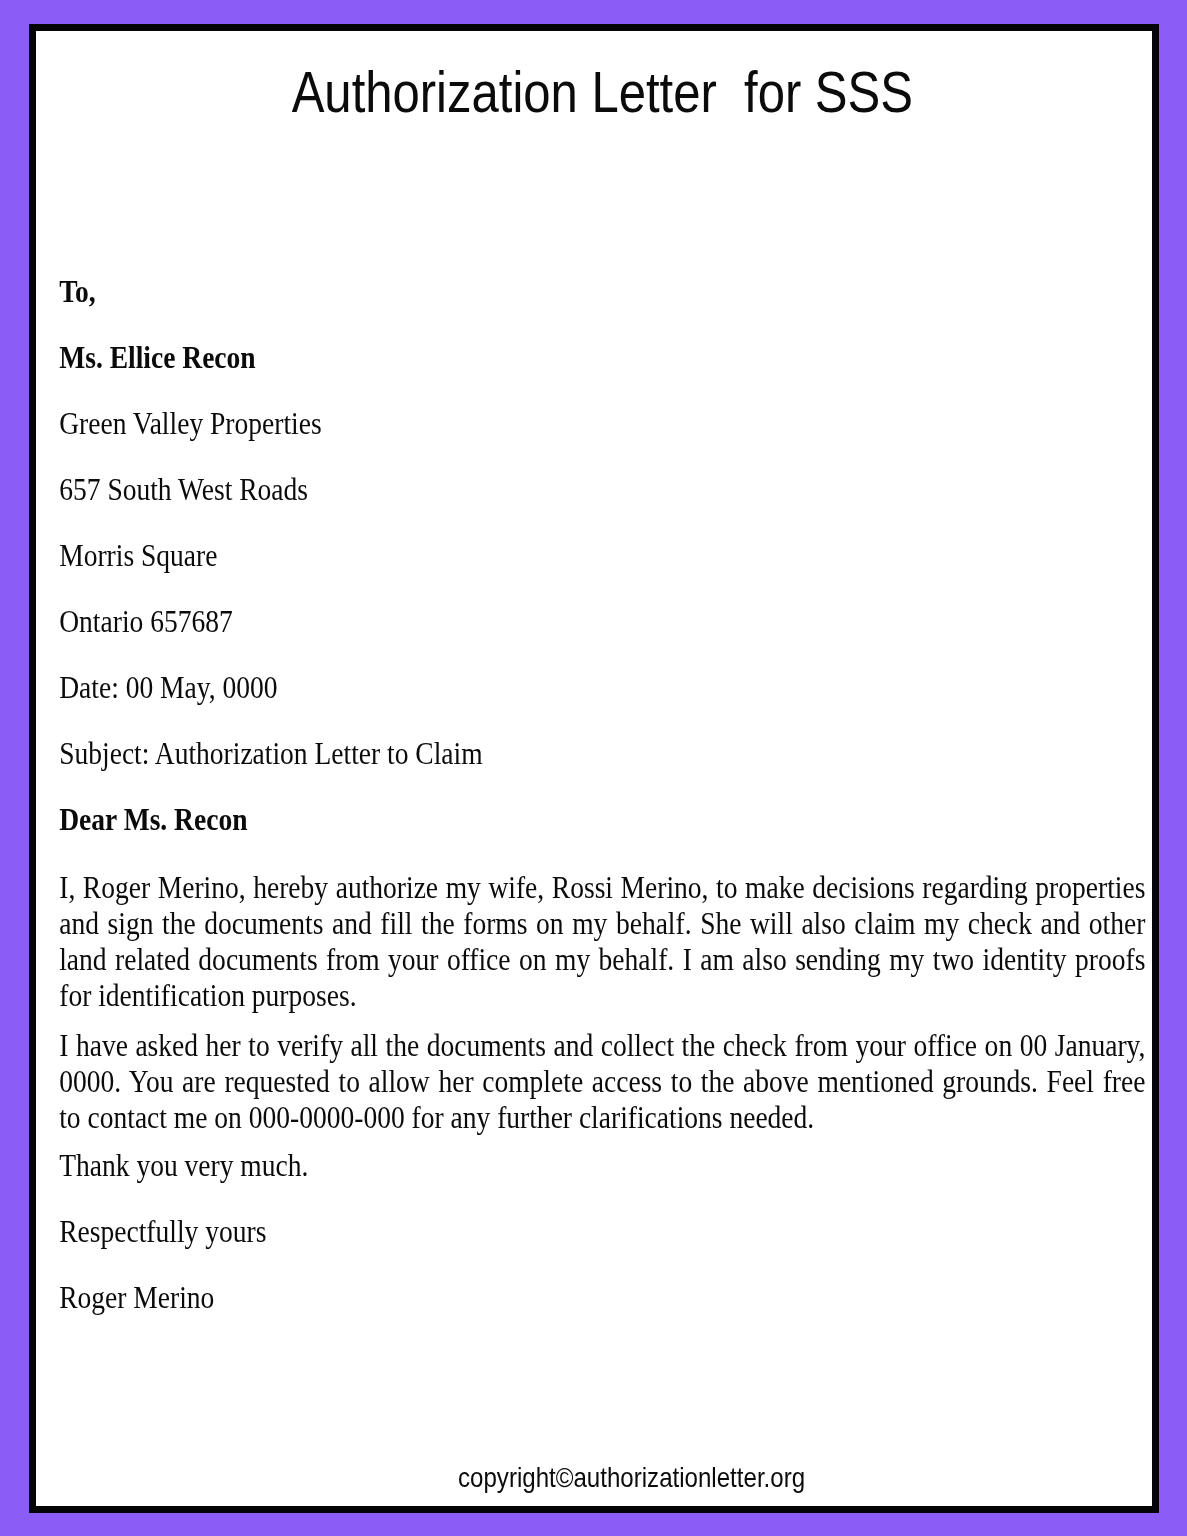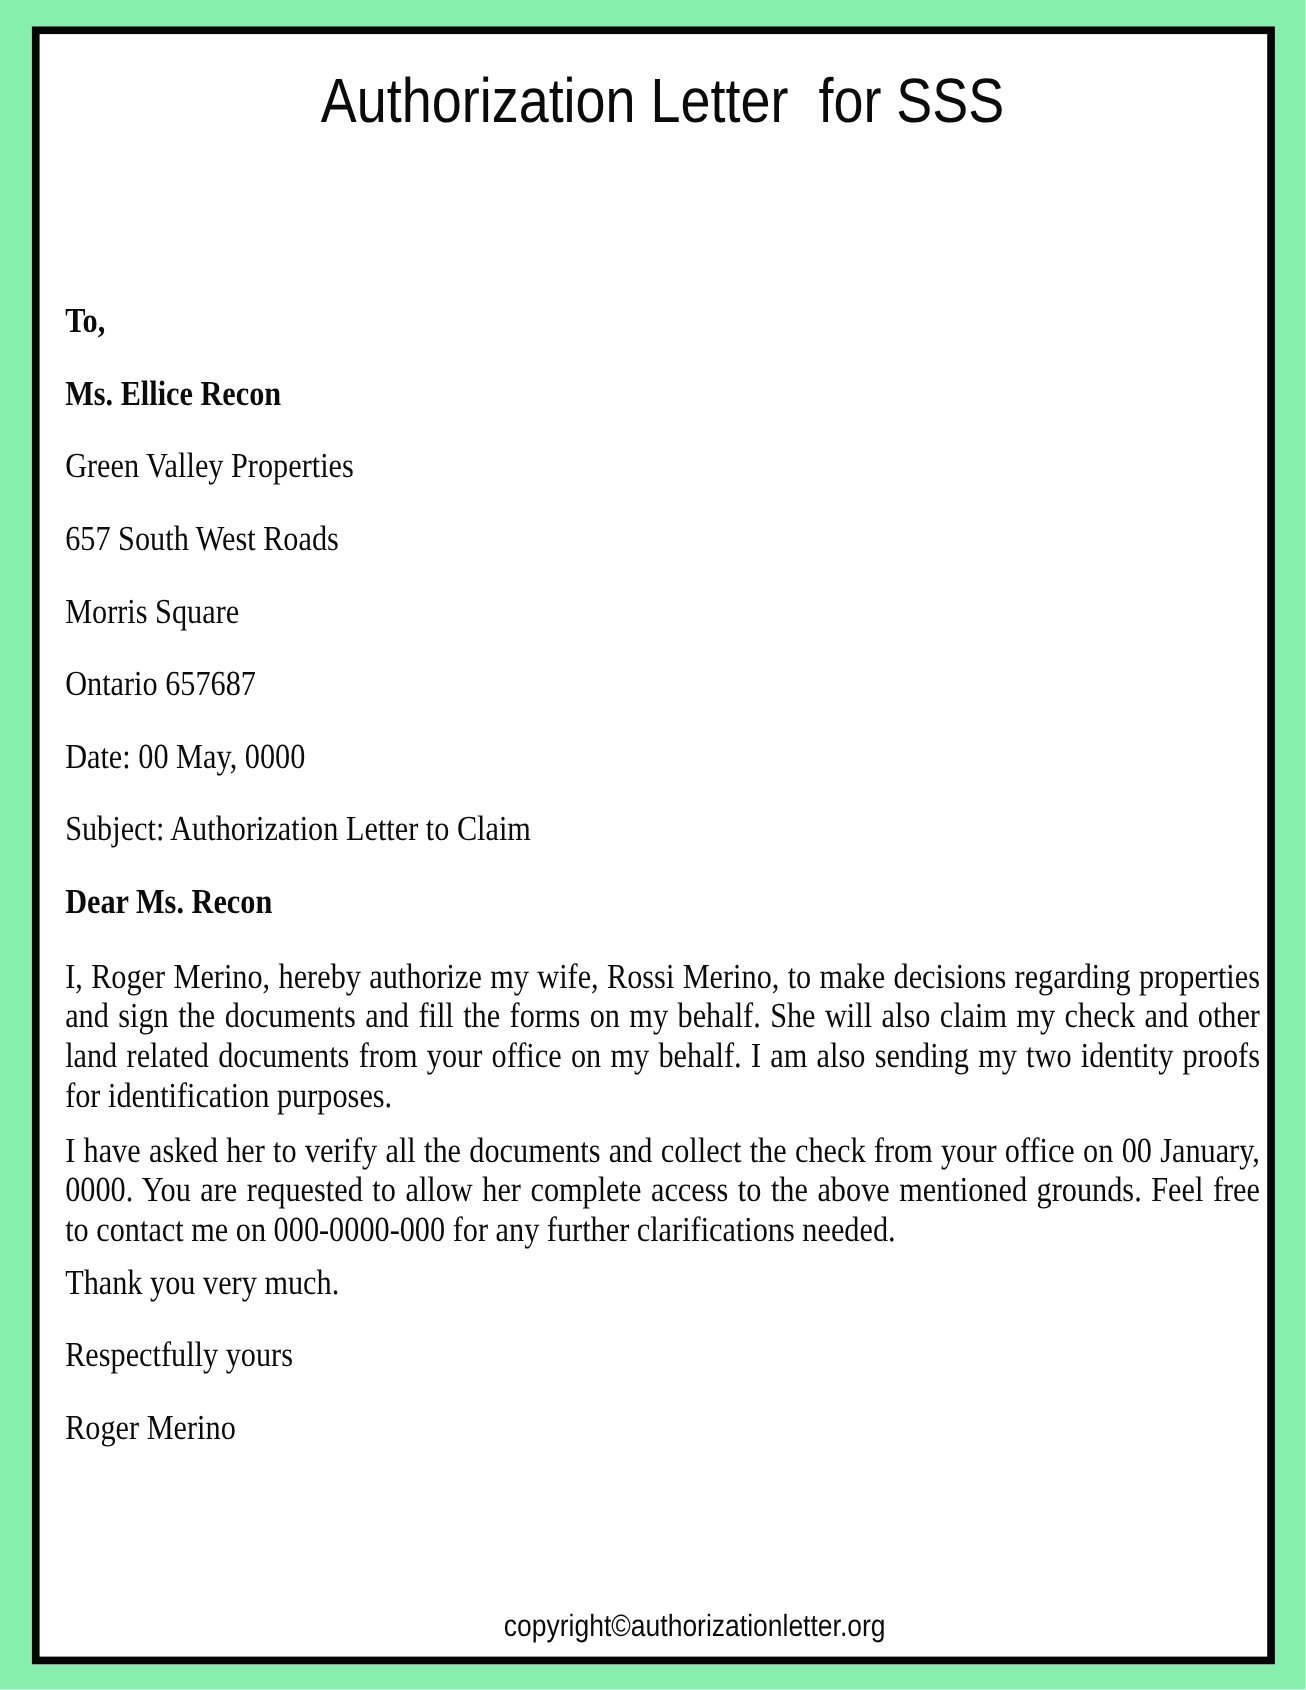--- a/index.html
+++ b/index.html
@@ -9,21 +9,21 @@
     width: 1187px;
     height: 1536px;
     overflow: hidden;
     font-family: "Liberation Serif", serif;
     color: #0b0b0b;
   }
   .page {
     position: relative;
     width: 1187px;
     height: 1536px;
-    background: #86efac;
+    background: #8b5cf6;
   }
   .frame {
     position: absolute;
     left: 29px;
     top: 24px;
     width: 1130px;
     height: 1489px;
     border: 7px solid #050505;
     box-sizing: border-box;
     overflow: hidden;

